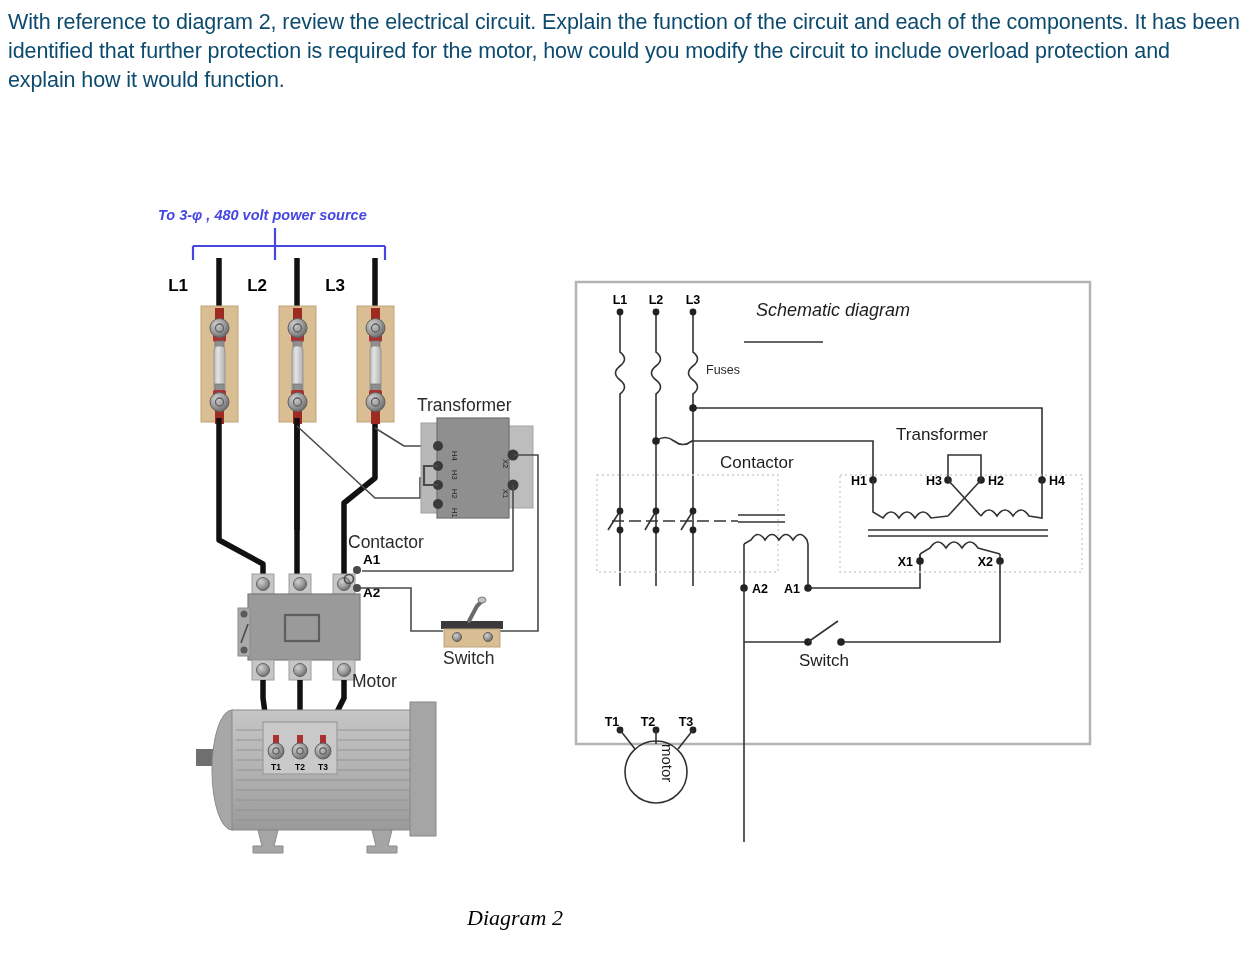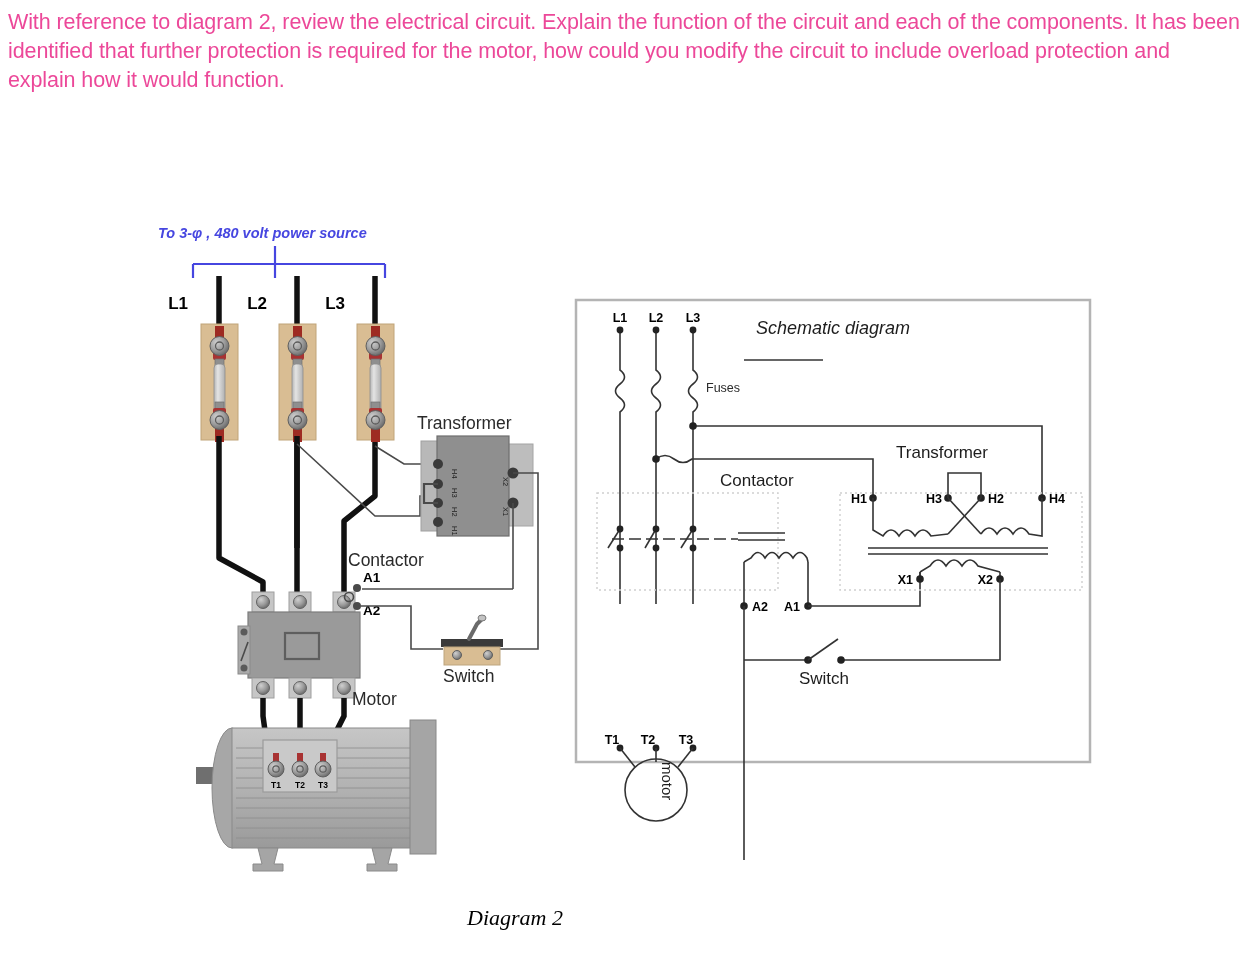--- a/index.html
+++ b/index.html
@@ -9,26 +9,26 @@
     font-family:"Liberation Sans",sans-serif;
     color:#000;
     overflow:hidden;
     position:relative;
   }
   #question{
     position:absolute;
     left:8px; top:8px; width:1235px;
     font-size:21.5px;
     line-height:1.36;
-    color:#ec4899;
+    color:#0c4a6e;
     letter-spacing:-0.1px;
   }
   #figure-wrap{
     position:absolute;
-    left:0; top:196px; width:1012px; height:740px;
+    left:0; top:178px; width:1012px; height:740px;
   }
   #caption{
     position:absolute;
     left:0; top:905px; width:1030px;
     text-align:center;
     font-size:22px;
     font-style:italic;
     font-family:Liberation Serif, serif;
   }
   svg{display:block;}

